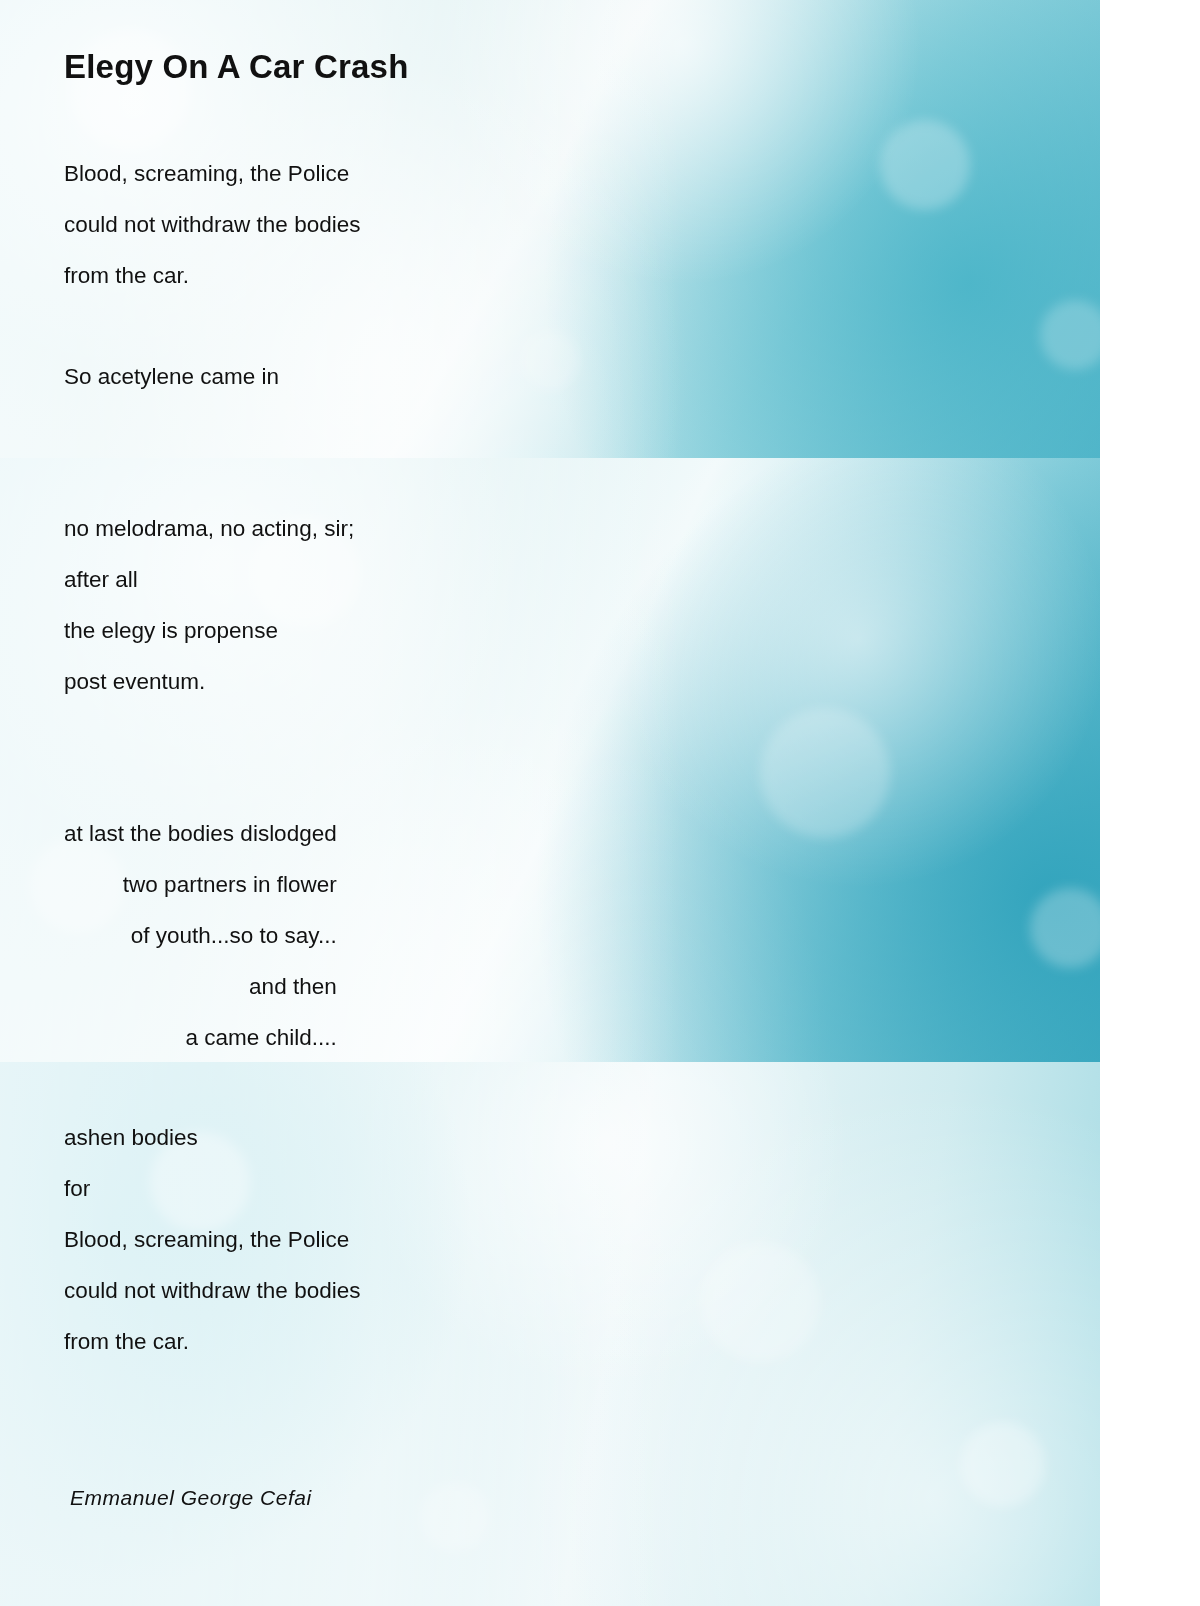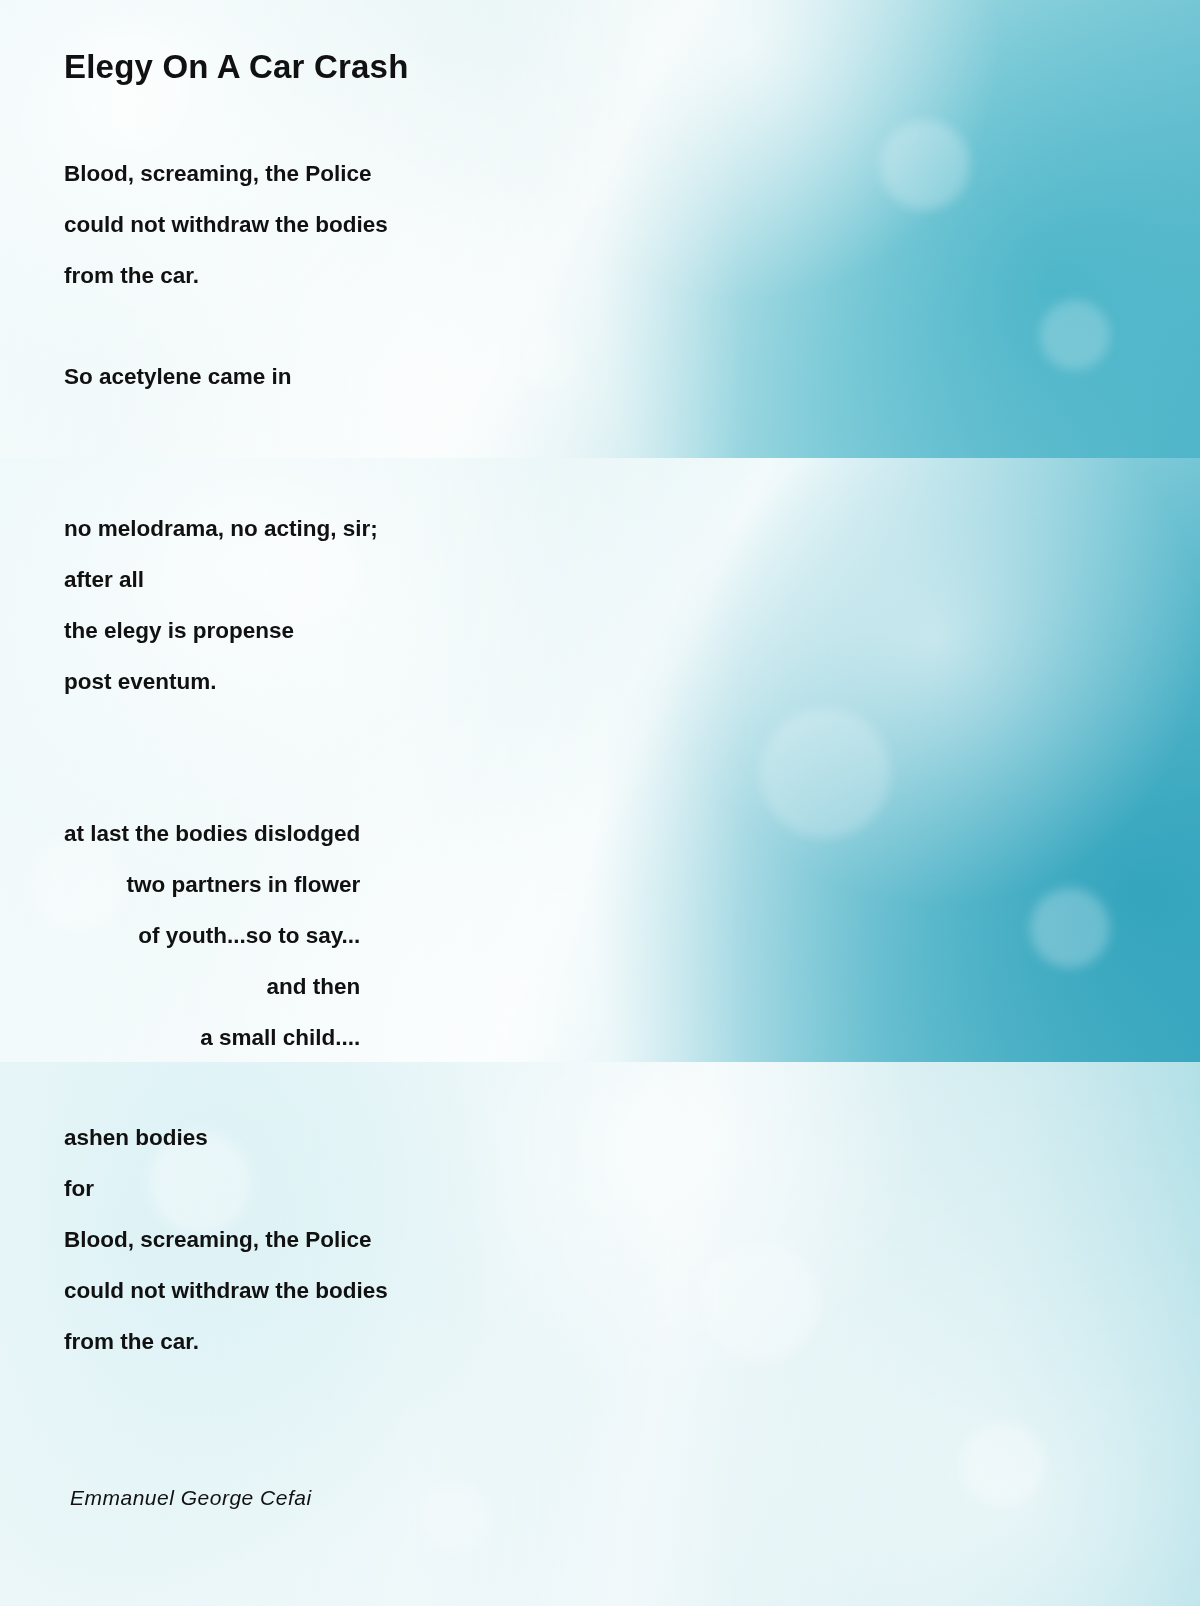--- a/index.html
+++ b/index.html
@@ -5,21 +5,21 @@
   html, body {
     margin: 0;
     padding: 0;
   }
   body {
     font-family: "Liberation Sans", sans-serif;
     background: #ffffff;
   }
   .page {
     position: relative;
-    width: 1200px;
+    width: 1100px;
     height: 1606px;
     overflow: hidden;
     background: #7dd3fc;
   }
 
   
   .bg {
     position: absolute;
     inset: 0;
     z-index: 0;
@@ -92,21 +92,21 @@
     font-size: 33px;
     font-weight: bold;
     color: #111111;
     letter-spacing: 0.2px;
   }
   .stanza {
     position: absolute;
     left: 64px;
     color: #111111;
     font-size: 22.5px;
-    font-weight: bold;
+    font-weight: normal;
     line-height: 51px;
   }
   .stanza .line { white-space: pre; }
 
   .stanza-1 { top: 148px; }
   .stanza-2 { top: 351px; }
   .stanza-3 { top: 503px; }
   .stanza-4 { top: 808px; text-align: right; }
   .stanza-5 { top: 1112px; }
 
@@ -172,21 +172,21 @@
       <div class="line">after all</div>
       <div class="line">the elegy is propense</div>
       <div class="line">post eventum.</div>
     </div>
 
     <div class="stanza stanza-4">
       <div class="line">at last the bodies dislodged</div>
       <div class="line">two partners in flower</div>
       <div class="line">of youth...so to say...</div>
       <div class="line">and then</div>
-      <div class="line">a small child....</div>
+      <div class="line">a came child....</div>
     </div>
 
     <div class="stanza stanza-5">
       <div class="line">ashen bodies</div>
       <div class="line">for</div>
       <div class="line">Blood, screaming, the Police</div>
       <div class="line">could not withdraw the bodies</div>
       <div class="line">from the car.</div>
     </div>
 

